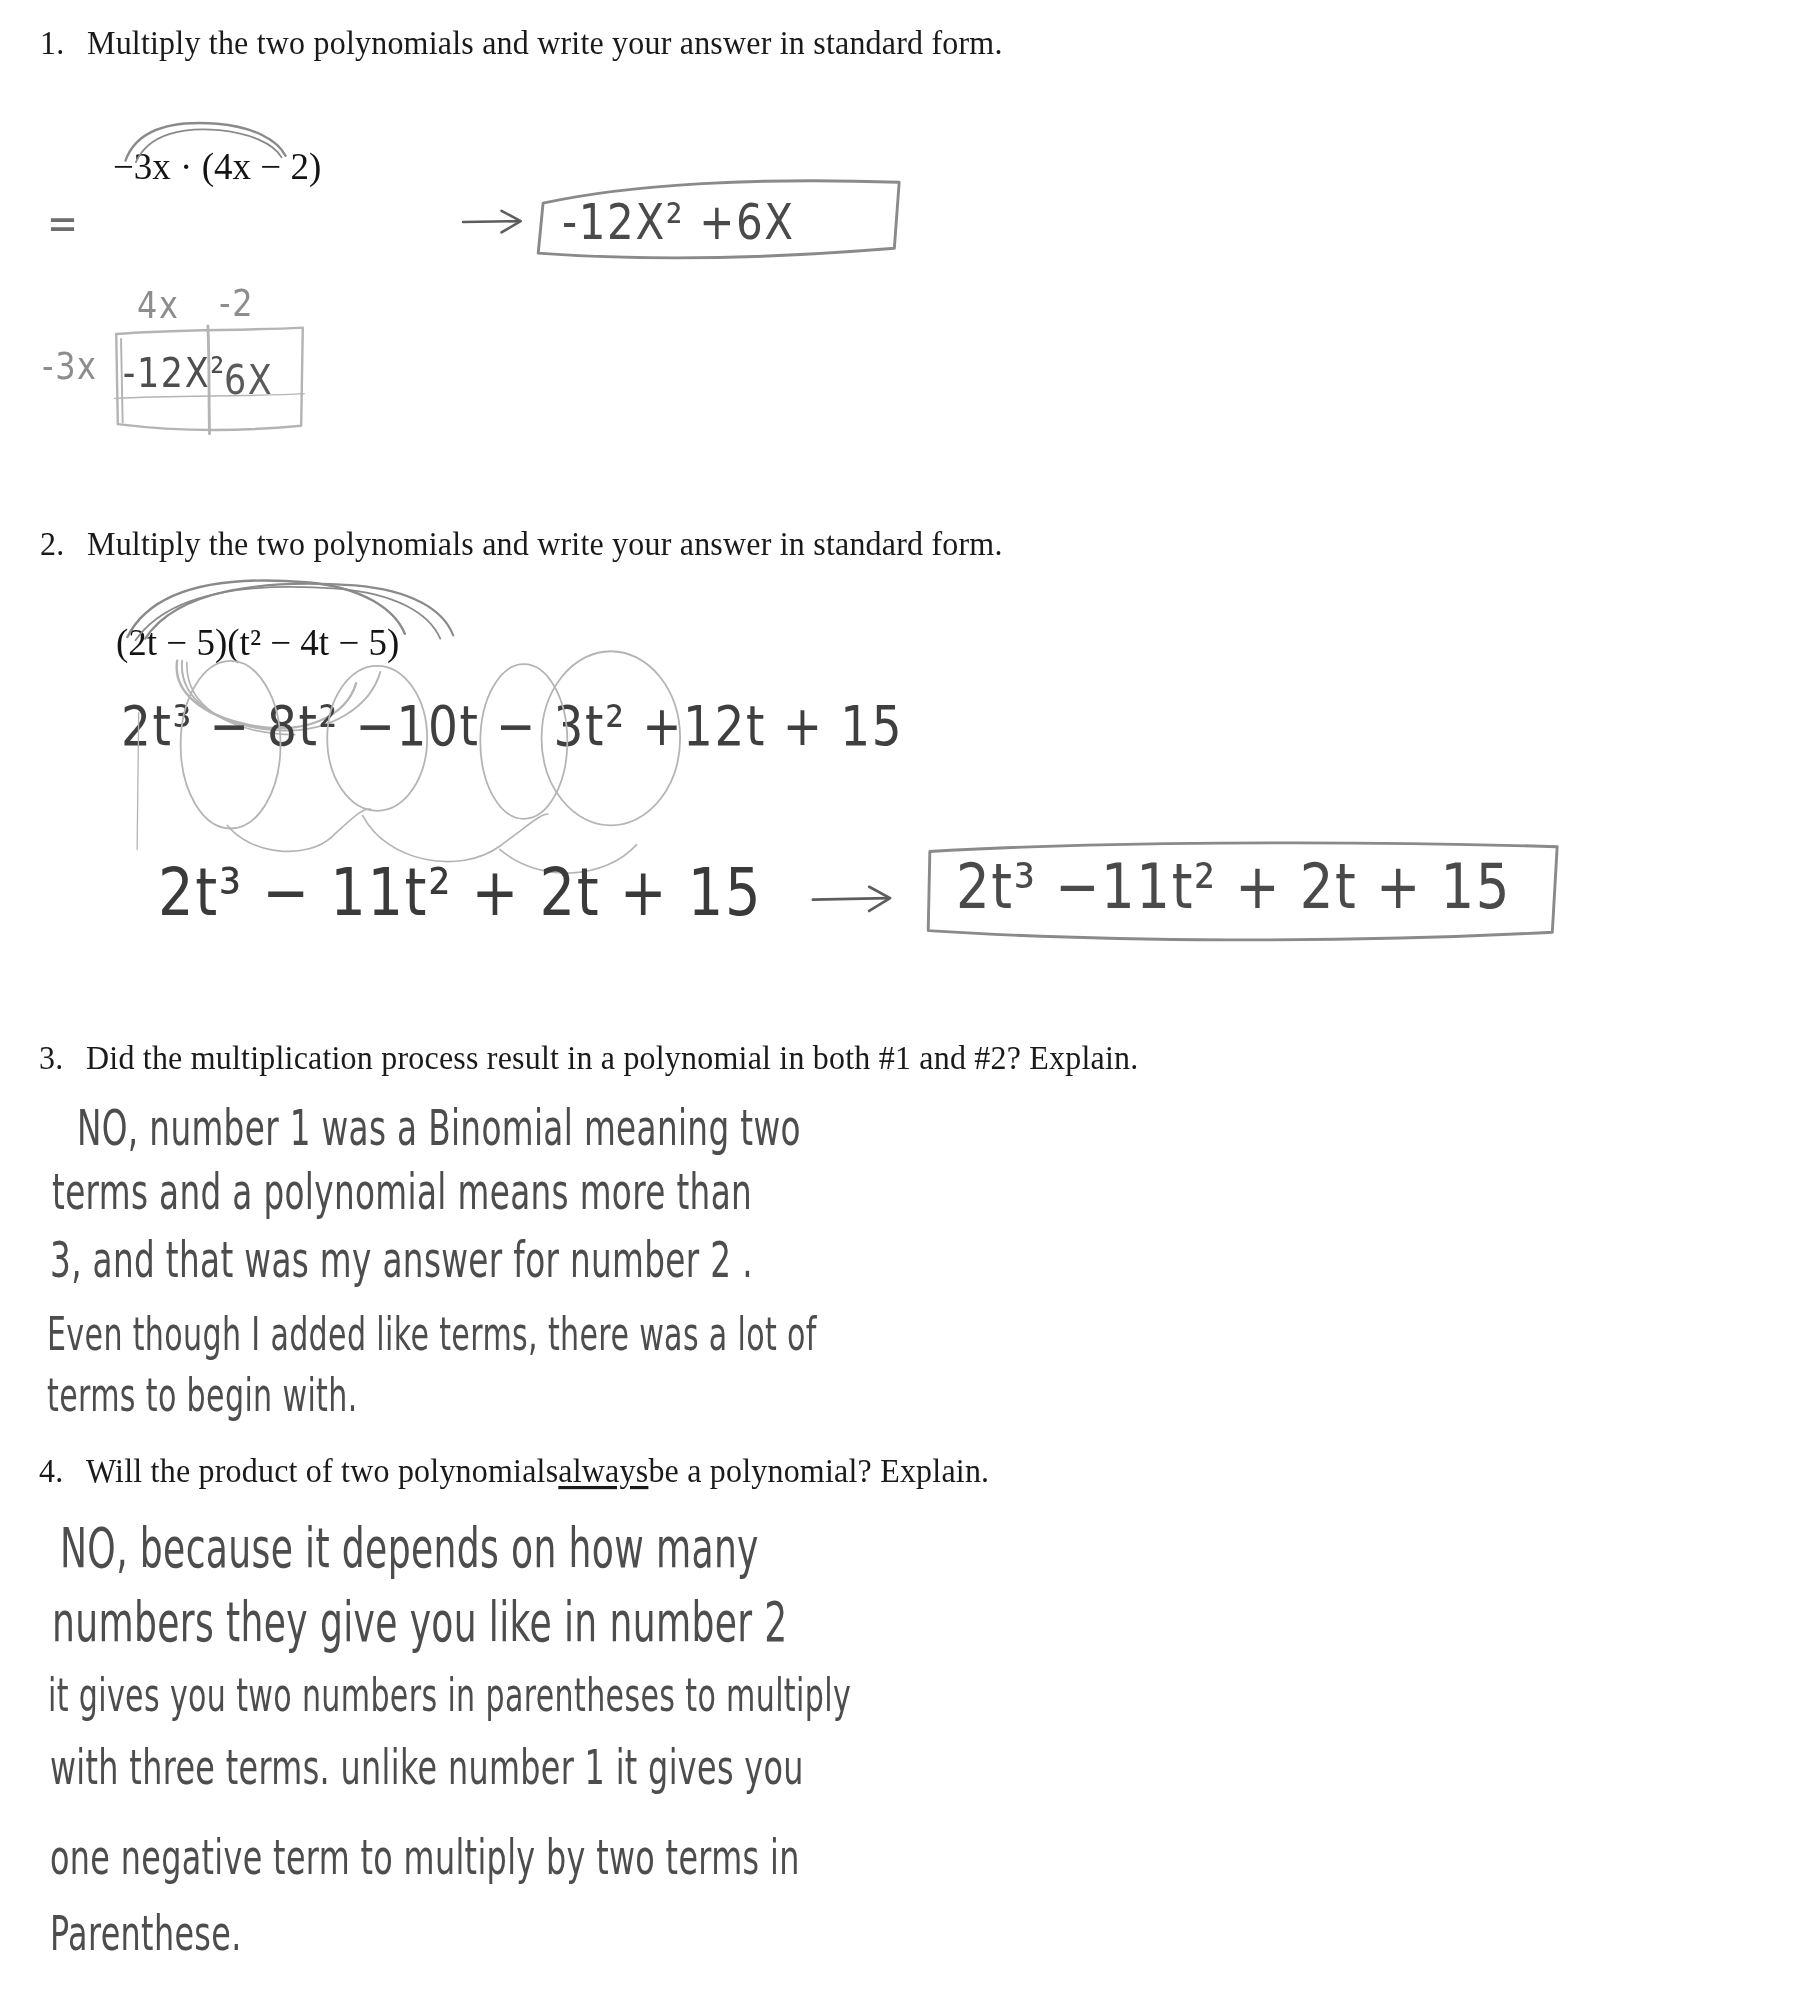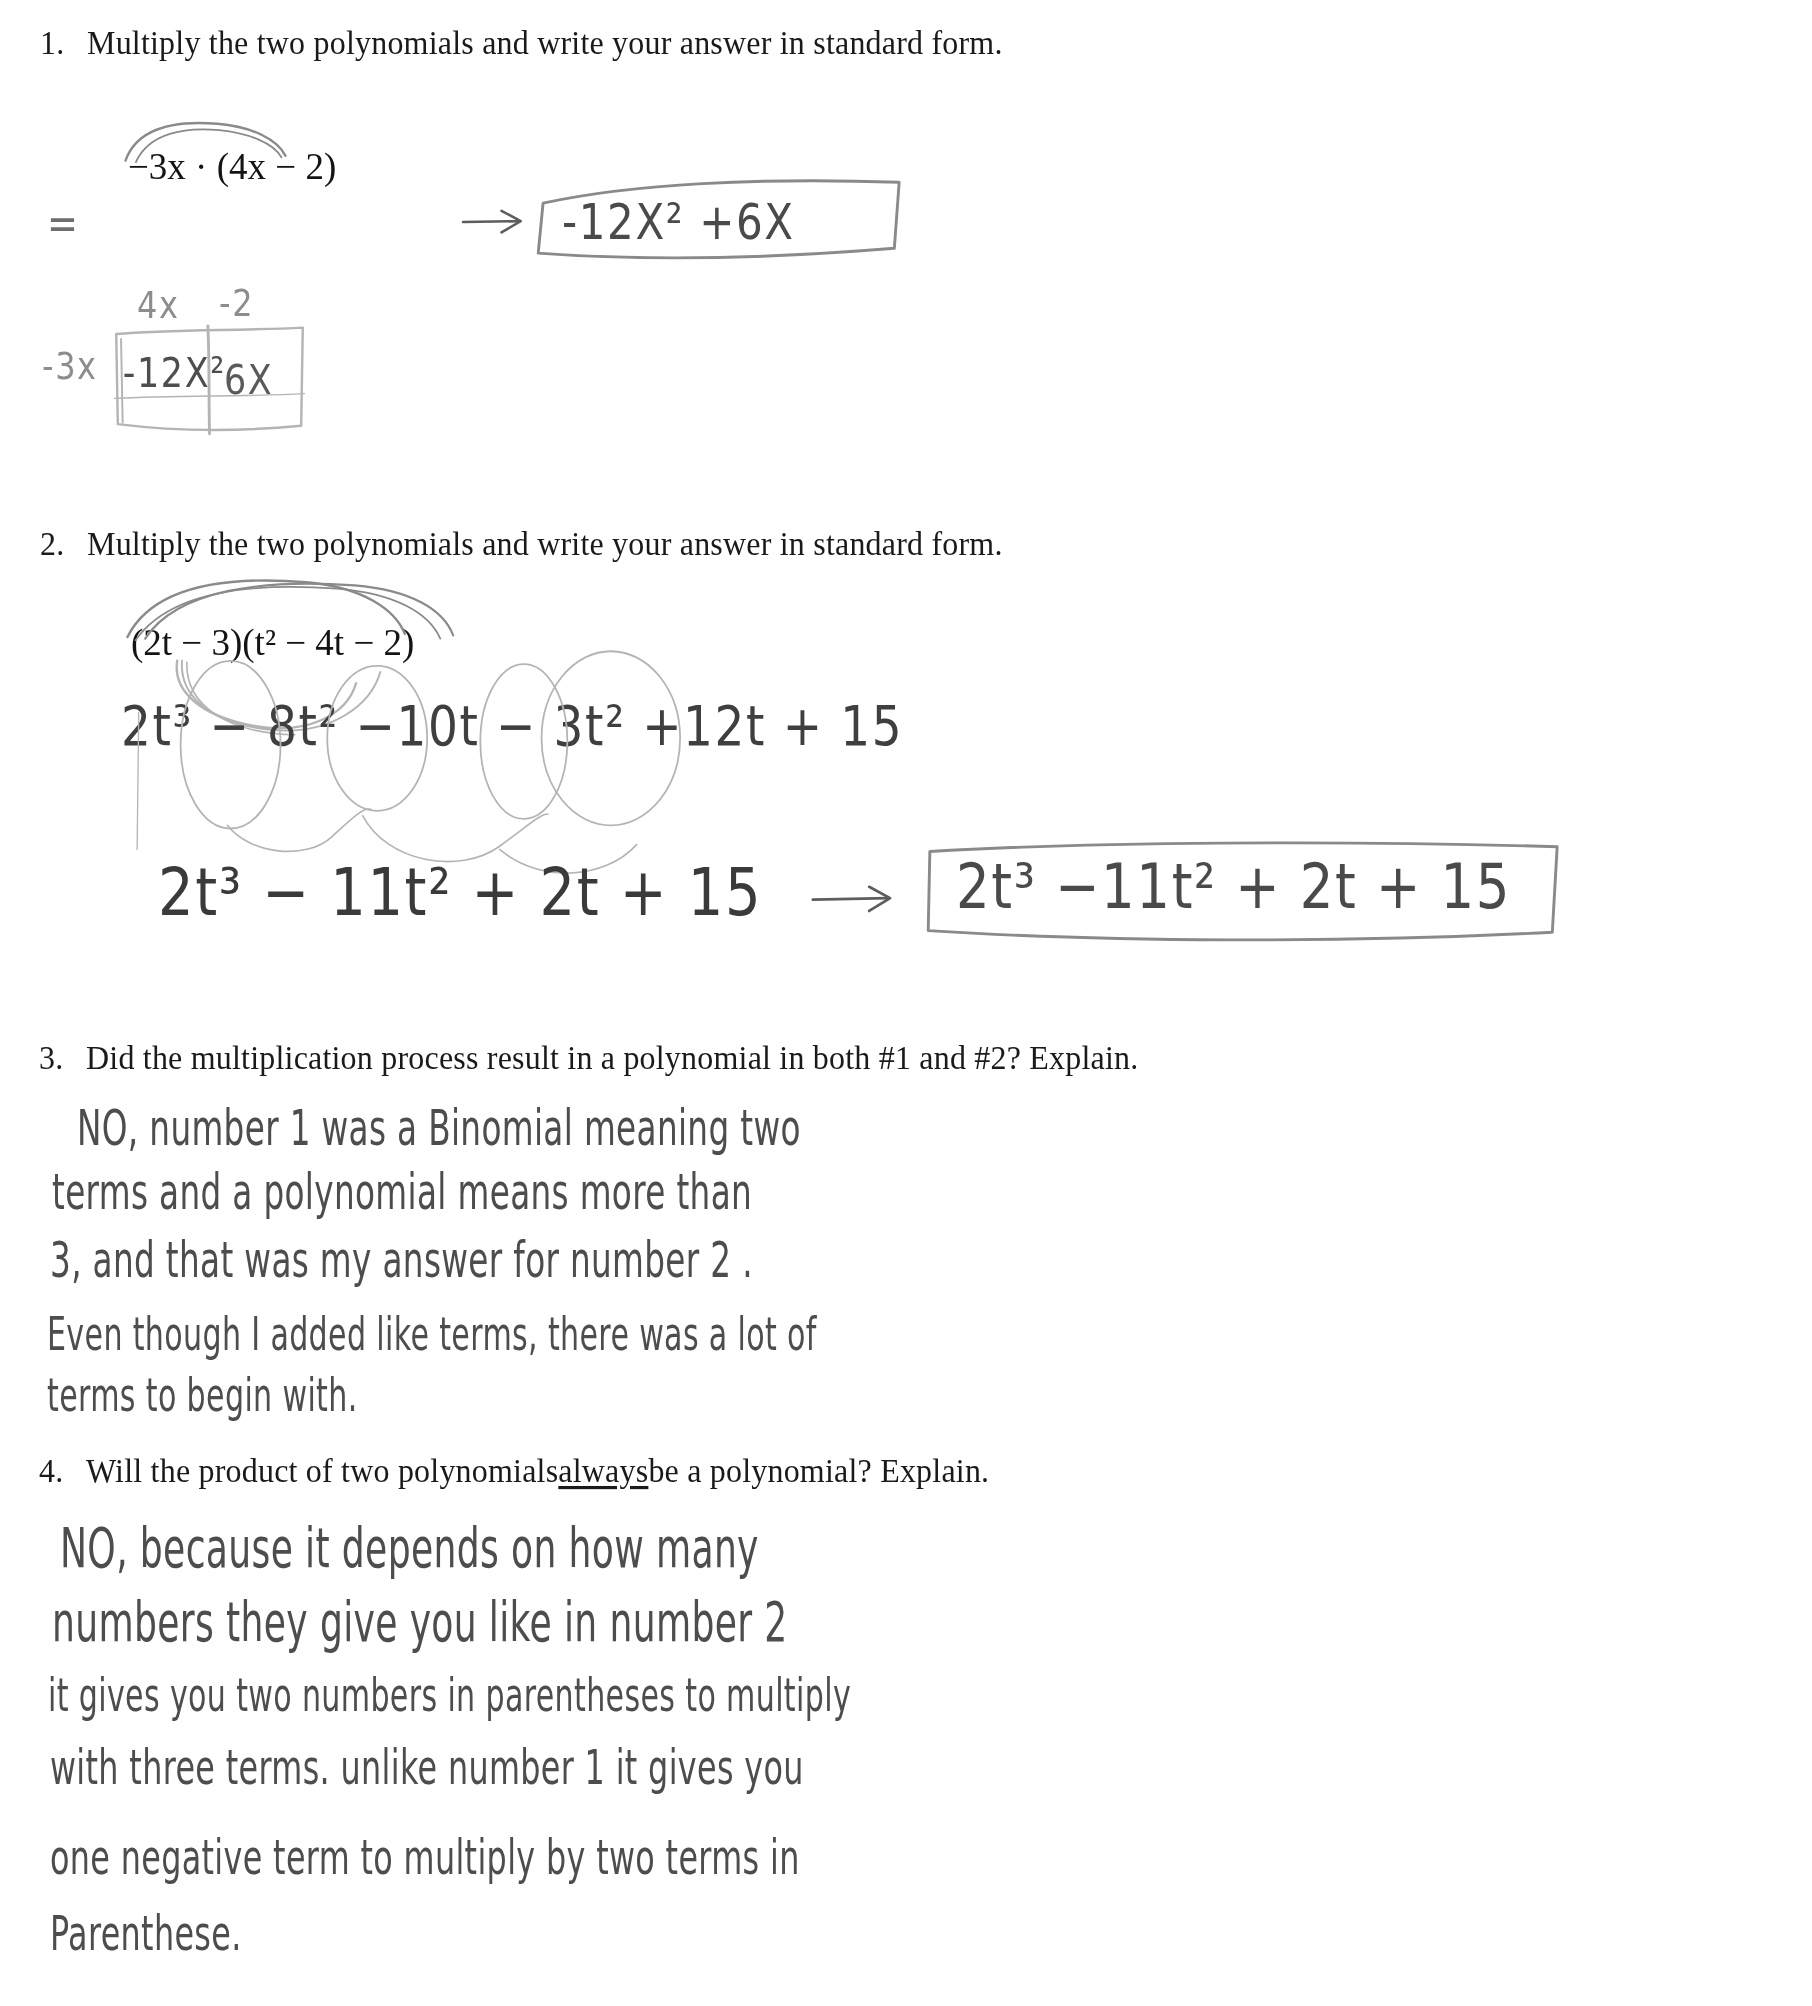--- a/index.html
+++ b/index.html
@@ -13,21 +13,21 @@
   
   .q{position:absolute;display:flex;align-items:baseline;color:#1a1a1a;
      font-family:"Liberation Serif", serif;font-size:32px;letter-spacing:0.2px;
      white-space:nowrap;transform:scaleY(1.06);transform-origin:left top;}
   .q .num{width:47px;flex:none;}
   .q .txt{}
   .q u{text-decoration:underline;text-underline-offset:4px;}
 
   
   .expr{position:absolute;color:#141414;font-family:"Liberation Serif",serif;
-        font-size:37px;white-space:nowrap;margin-left:15px;}
+        font-size:37px;white-space:nowrap;}
 
   
   .hw{position:absolute;white-space:nowrap;color:#3e3e3e;
       font-family:"DejaVu Sans", sans-serif;
       font-weight:400;
       -webkit-font-smoothing:antialiased;}
   .hw.light{color:#8d8d8d;}
 
   
   .script{
@@ -103,21 +103,21 @@
     </svg>
     <div class="hw math" style="position:absolute;left:9.7px;top:32px;font-size:35px;color:#4e4e4e;">-12X²</div>
     <div class="hw math" style="position:absolute;left:111px;top:39px;font-size:35px;color:#5a5a5a;">6X</div>
   </div>
 
   <div class="q" style="left:40px;top:524px;">
     <span class="num">2.</span>
     <span class="txt">Multiply the two polynomials and write your answer in standard form.</span>
   </div>
 
-  <div class="expr" style="left:116px;top:621px;">(2t − 3)(t² − 4t − 2)</div>
+  <div class="expr" style="left:116px;top:621px;">(2t − 5)(t² − 4t − 5)</div>
 
   <svg class="ink" style="left:121px;top:574px;width:387px;height:97px;" viewBox="0 0 480 120" width="387" height="97">
     <path d="M8,78 C40,14 130,2 230,10 C300,16 340,44 352,74" stroke-width="3"></path>
     <path d="M30,80 C70,18 180,6 290,14 C360,20 400,44 412,76" stroke-width="2.6"></path>
     <path d="M18,82 C60,22 160,10 268,18 C340,24 382,48 396,80" stroke-width="2.2" stroke="#a0a0a0"></path>
   </svg>
 
   <svg class="ink faint" style="left:145px;top:659px;width:419px;height:121px;" viewBox="0 0 520 150" width="419" height="121">
     <path d="M40,2 C34,40 70,70 130,82 C200,96 250,70 262,30" stroke-width="3" stroke="#8c8c8c"></path>
     <path d="M46,2 C42,48 86,82 160,88 C230,94 280,58 292,16" stroke-width="2.4" stroke="#9a9a9a"></path>

